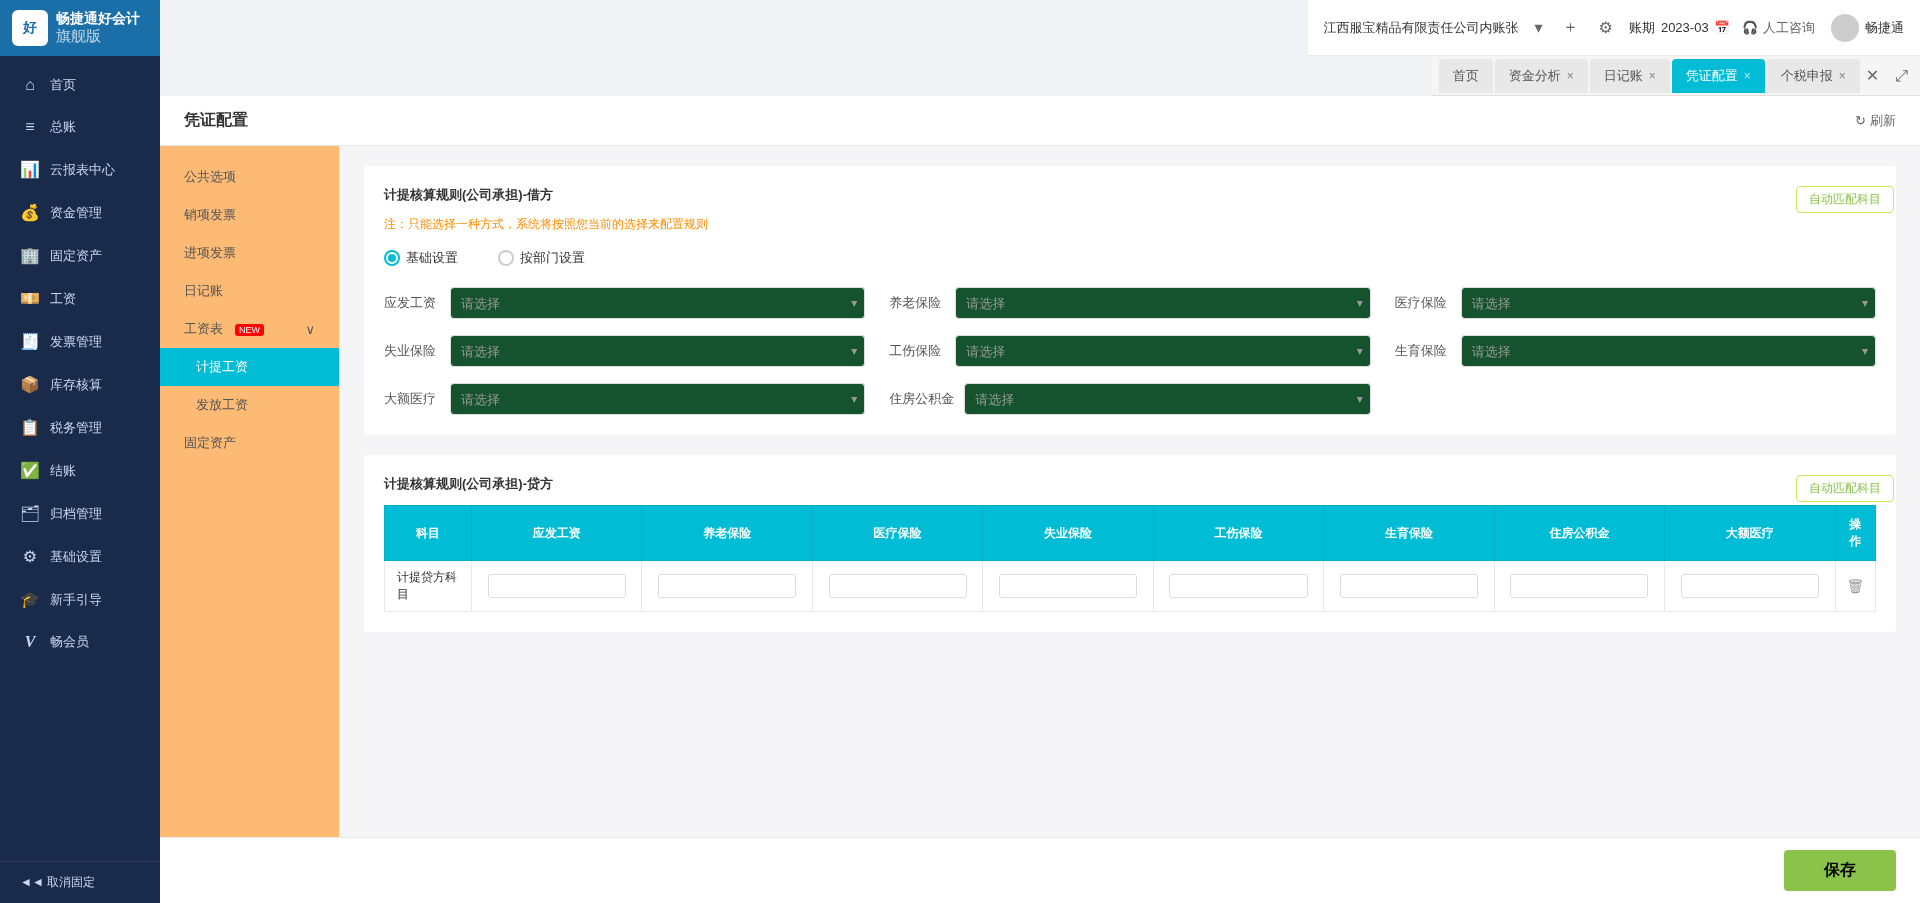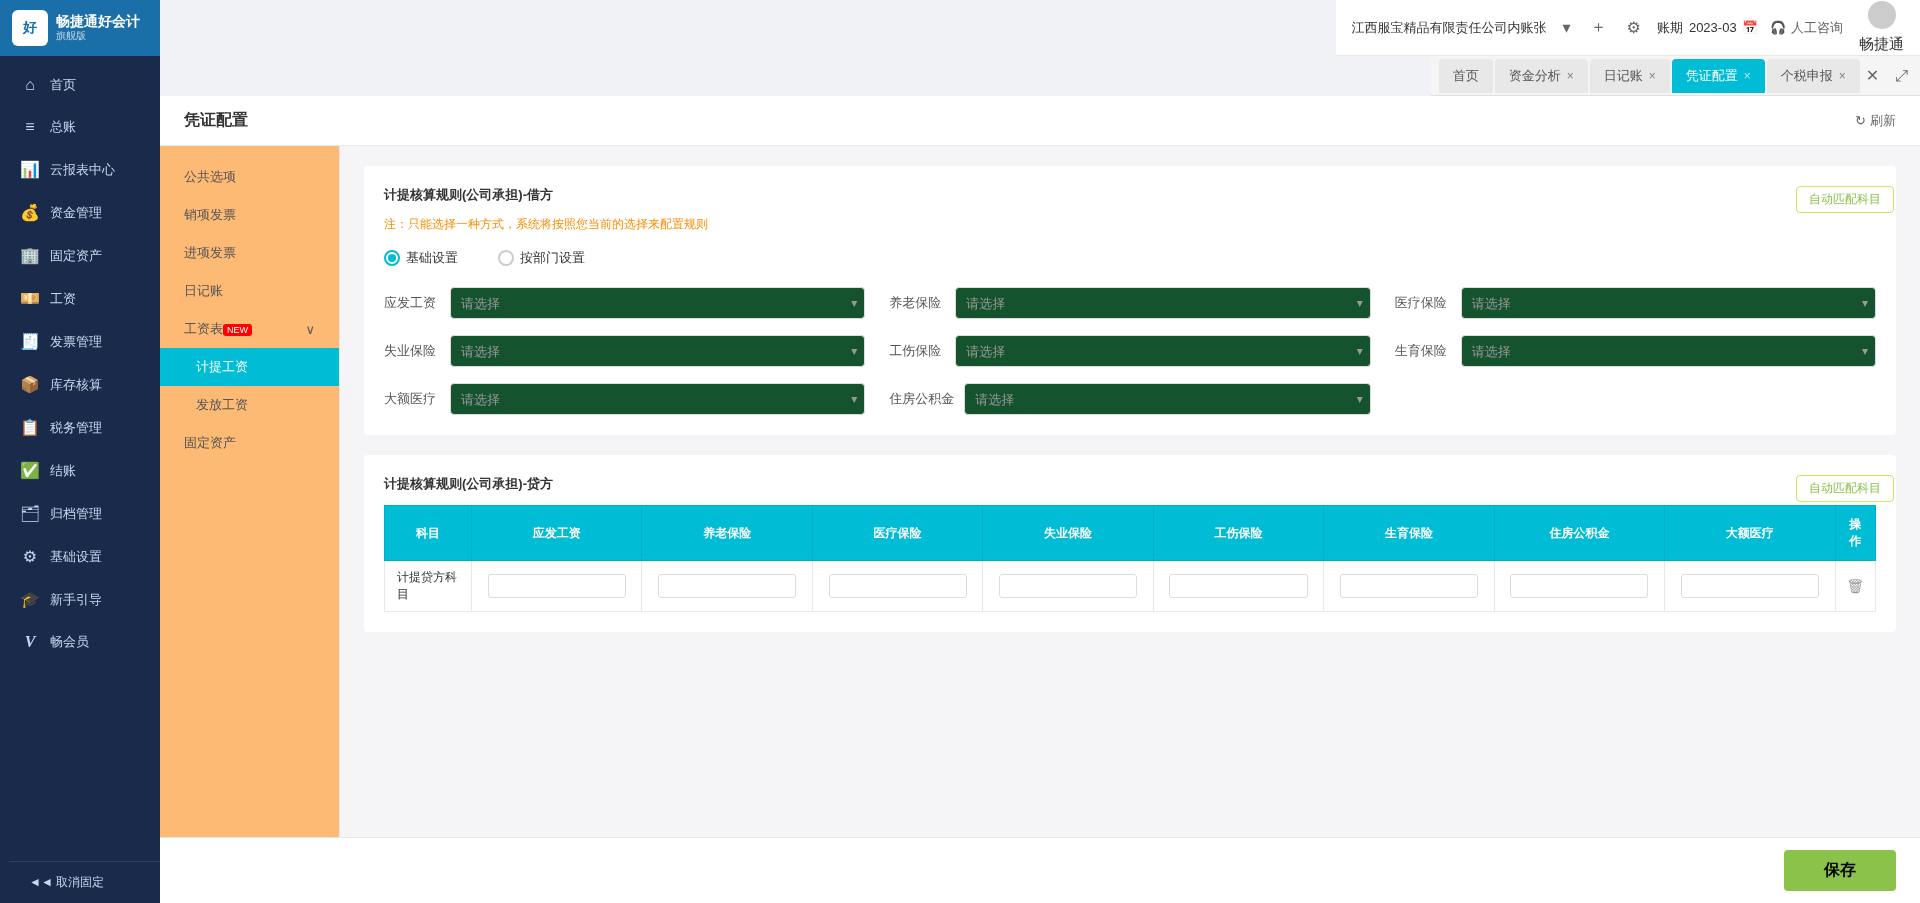--- a/index.html
+++ b/index.html
@@ -24,38 +24,38 @@
       height: 56px;
     }
     .logo-icon {
       width: 36px; height: 36px;
       background: #fff;
       border-radius: 6px;
       display: flex; align-items: center; justify-content: center;
       font-size: 14px; font-weight: bold; color: #1a6fa8;
     }
     .logo-text { color: #fff; font-size: 14px; font-weight: bold; line-height: 1.2; }
-    .logo-sub { color: rgba(255,255,255,0.7); font-size: 10px; }
+    .logo-sub { color: rgba(255,255,255,0.7); font-size: 15px; }
     .sidebar-nav { flex: 1; overflow-y: auto; padding: 8px 0; }
     .nav-item {
       display: flex; align-items: center; gap: 10px;
       padding: 12px 20px;
       cursor: pointer;
       color: #c8d8f0;
       font-size: 13px;
       transition: background 0.2s;
     }
     .nav-item .nav-icon { font-size: 16px; width: 20px; text-align: center; }
     .sidebar-footer {
       padding: 12px 20px;
       border-top: 1px solid rgba(255,255,255,0.1);
       color: #c8d8f0;
       font-size: 12px;
       cursor: pointer;
-      display: flex; align-items: center; gap: 8px; margin-left: 9px;
+      display: flex; align-items: center; gap: 8px;
     }
 
     
     .main { flex: 1; display: flex; flex-direction: column; overflow: hidden; align-items: flex-end; }
 
     
     .topbar {
       background: #fff;
       height: 56px;
       display: flex; align-items: center;
@@ -64,21 +64,21 @@
       gap: 12px;
     }
     .company-name { font-size: 13px; color: #333; }
     .topbar-btn {
       background: none; border: none; cursor: pointer;
       color: #666; font-size: 16px; padding: 4px;
     }
     .topbar-period { display: flex; align-items: center; gap: 6px; font-size: 13px; color: #333; }
     .topbar-right { margin-left: auto; display: flex; align-items: center; gap: 16px; }
     .service-btn { display: flex; align-items: center; gap: 4px; color: #666; font-size: 13px; cursor: pointer; }
-    .user-info { display: flex; align-items: center; gap: 6px; font-size: 15px; color: #333; cursor: pointer; flex-direction: column; }
+    .user-info { display: flex; align-items: center; gap: 6px; font-size: 13px; color: #333; cursor: pointer; }
     .user-avatar { width: 28px; height: 28px; background: #ccc; border-radius: 50%; }
 
     
     .tabs-bar {
       background: #f5f5f5;
       display: flex; align-items: center;
       border-bottom: 1px solid #e0e0e0;
       padding: 0 8px;
       height: 40px;
       gap: 2px;
@@ -126,21 +126,21 @@
       cursor: pointer;
       font-size: 13px;
       color: #555;
       display: flex; align-items: center; justify-content: space-between;
     }
     .left-nav-item.active { background: #00bcd4; color: #fff; }
     .left-nav-item.sub { padding-left: 36px; }
     .badge-new {
       background: #f00; color: #fff;
       font-size: 9px; padding: 1px 4px;
-      border-radius: 3px; margin-left: 0;
+      border-radius: 3px; margin-left: 12px;
     }
     .nav-group-header {
       display: flex; align-items: center; justify-content: space-between;
       padding: 10px 24px;
       cursor: pointer; color: #555; font-size: 13px;
     }
 
     
     .right-content {
       flex: 1;

